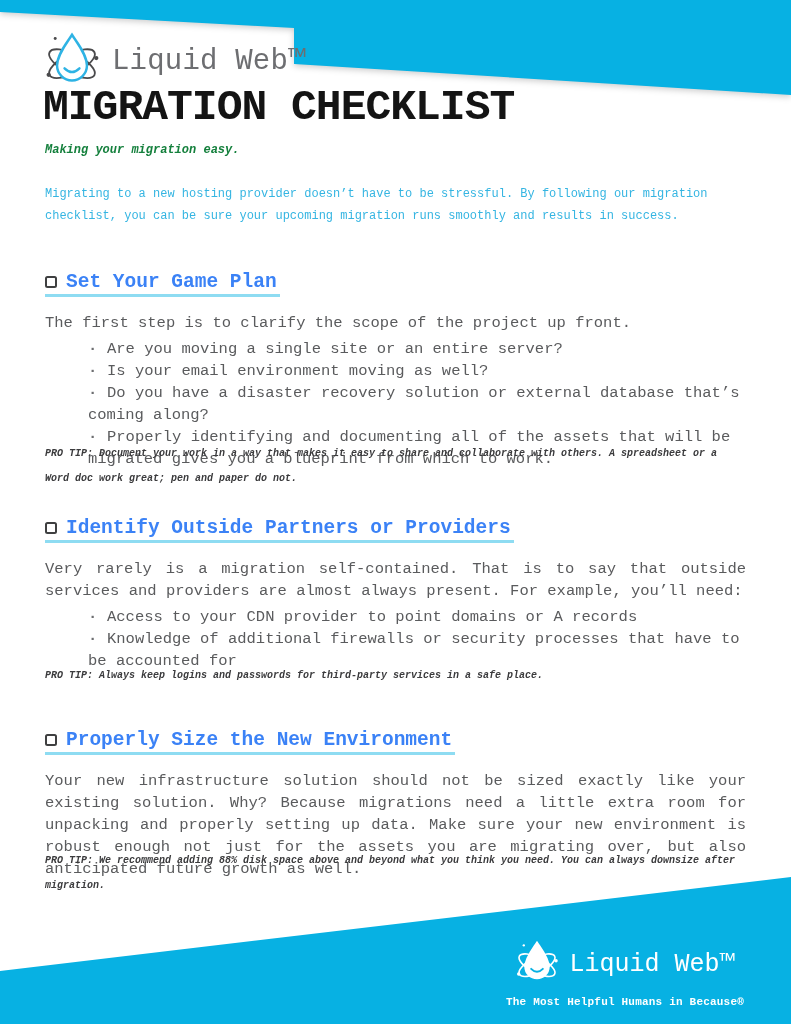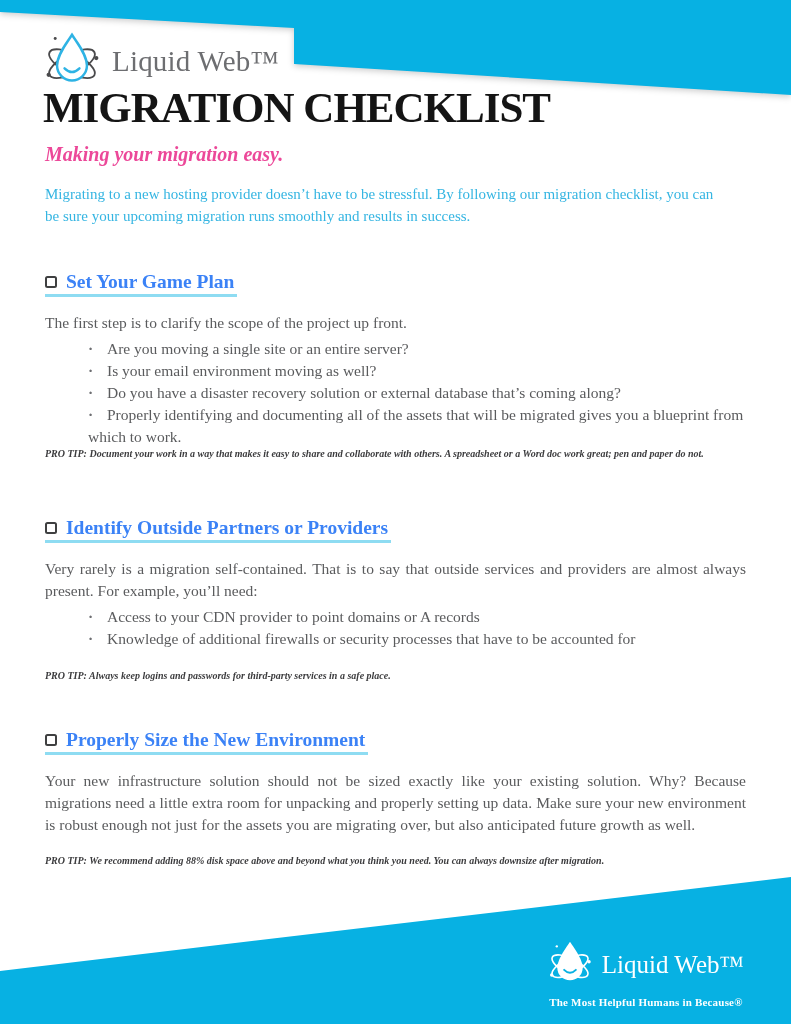--- a/index.html
+++ b/index.html
@@ -3,21 +3,21 @@
 <meta charset="utf-8">
 <style>
   * { box-sizing: border-box; margin: 0; padding: 0; }
   html,body { background:#e8e8e8; }
   .page {
     position: relative;
     width: 791px; height: 1024px;
     margin: 0 auto;
     background: #ffffff;
     overflow: hidden;
-    font-family: Liberation Serif, serif;
+    font-family: Liberation Mono, monospace;
   }
   
   .band-wrap { position:absolute; top:0; left:0; width:791px; height:110px; filter: drop-shadow(0 2px 3px rgba(0,0,0,0.20)); }
   .header-band {
     position:absolute; top:0; left:0; width:791px; height:100px;
     background:#07b1e3;
     clip-path: polygon(0 0, 791px 0, 791px 95px, 294px 64px, 294px 28px, 0 12px);
   }
   
   .footer-band {
@@ -28,25 +28,25 @@
   
   .logo-header { position:absolute; left:44px; top:28px; display:flex; align-items:center; gap:12px; }
   .logo-text { font-size:29px; color:#6d6e71; letter-spacing:0.2px; }
   
   .doc-title {
     position:absolute; left:43px; top:84px;
     font-size:43px; font-weight:bold; letter-spacing:-1px; color:#141414; line-height:48px;
   }
   .doc-subtitle {
     position:absolute; left:45px; top:143px;
-    font-size:20px; font-weight:bold; font-style:italic; color:#ec4899;
+    font-size:12px; font-weight:bold; font-style:italic; color:#15803d;
   }
   .intro {
     position:absolute; left:45px; top:183px; width:676px;
-    font-size:15px; line-height:22px; color:#35b5e2;
+    font-size:12px; line-height:22px; color:#35b5e2;
   }
   
   .section { position:absolute; left:45px; width:701px; }
   .sec1 { top:271px; }
   .sec2 { top:517px; }
   .sec3 { top:729px; }
   .section h2 {
     display:inline-flex; align-items:center; gap:9px;
     font-size:19.5px; font-weight:bold; color:#3b82f6;
     border-bottom:3px solid #8edcf2; padding:0 3px 1px 0;

